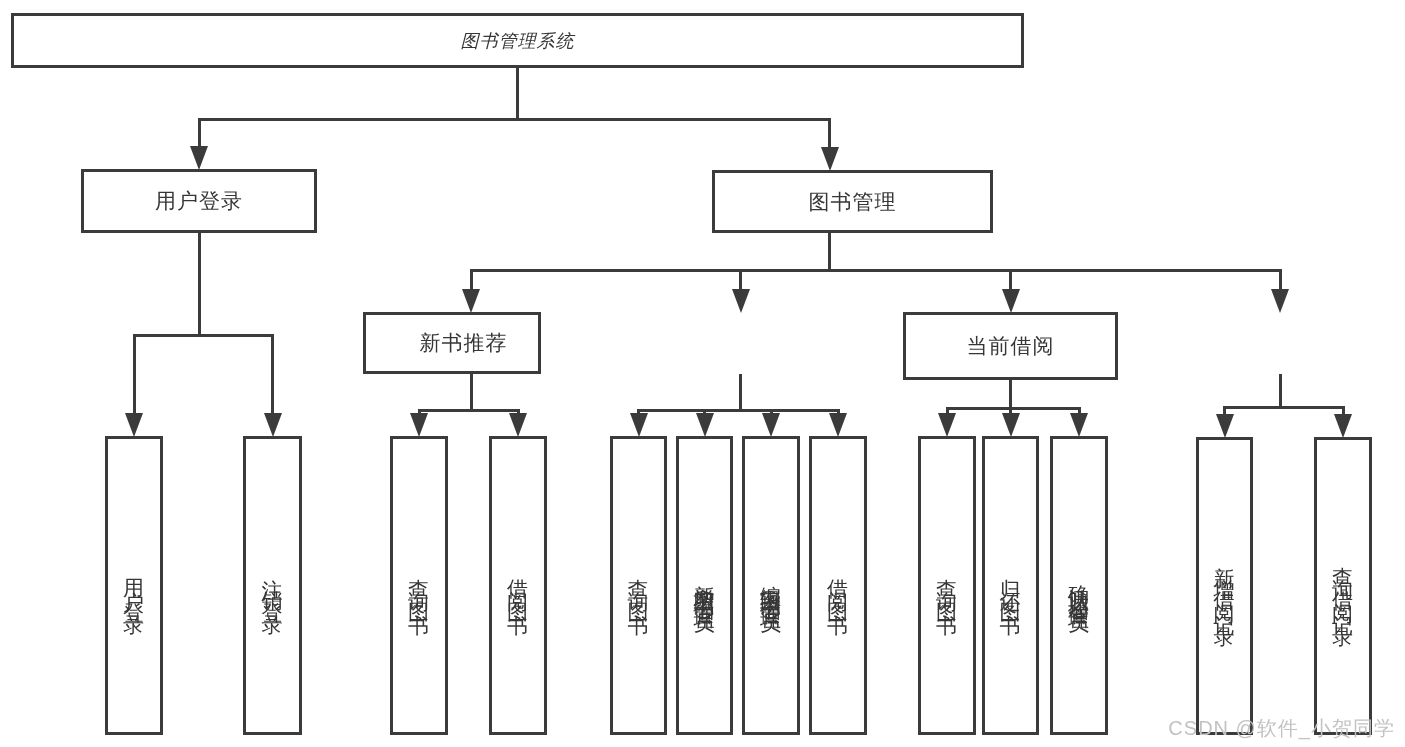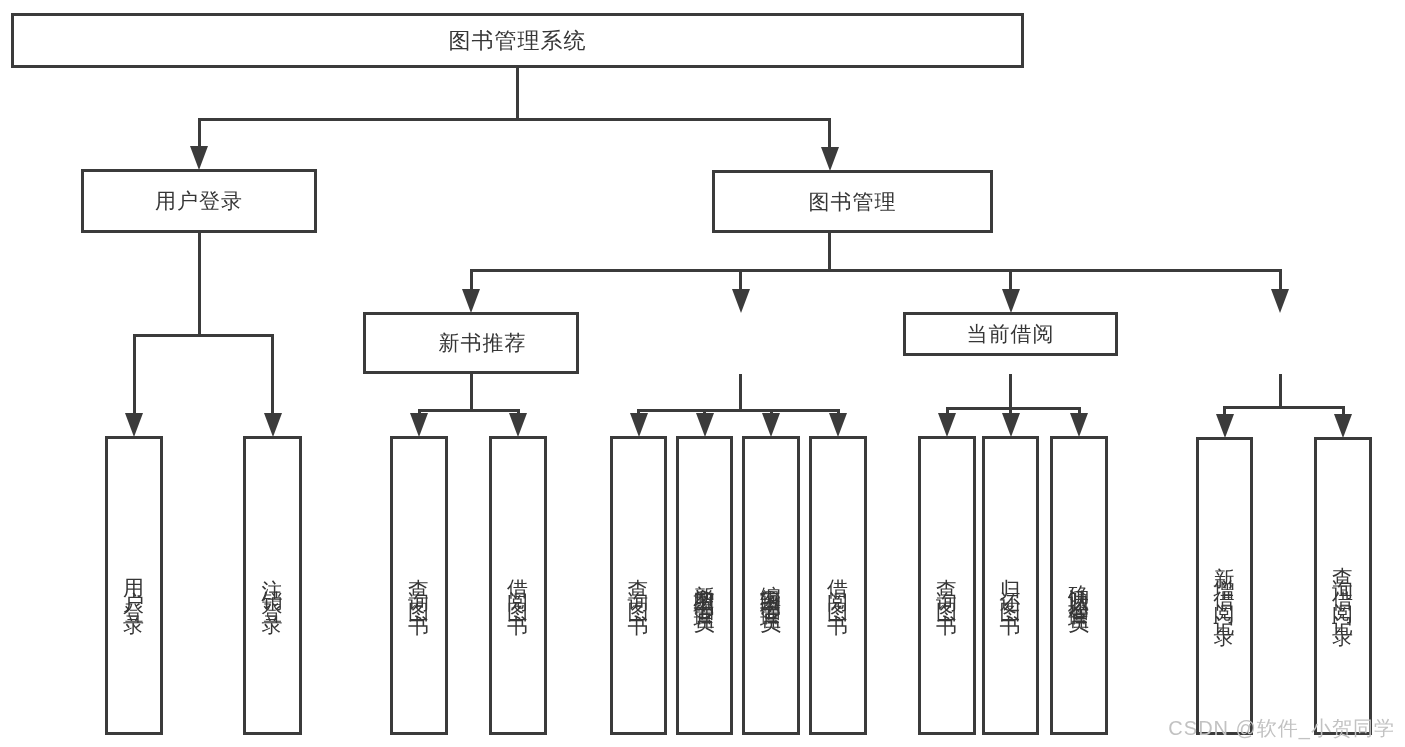--- a/index.html
+++ b/index.html
@@ -25,21 +25,22 @@
     align-items:center;
     justify-content:center;
     color:var(--text);
   }
   .node.h span{
     font-size:21px;
     letter-spacing:1px;
     white-space:nowrap;
   }
   .node.h.root span{
-    font-size:22px;
+    font-size:18px;
+    font-style:italic;
   }
   .node.v span{
     writing-mode:vertical-rl;
     text-orientation:mixed;
     font-size:21px;
     letter-spacing:12px;
     line-height:1;
   }
   .node.v span.tight{
     letter-spacing:4px;
@@ -125,24 +126,24 @@
     <div class="carrow" style="left: 1334px; top: 414px;"></div>
     <div class="node h root" style="left: 11px; top: 13px; width: 1013px; height: 55px;">
       <span>图书管理系统</span>
     </div>
     <div class="node h" style="left: 81px; top: 169px; width: 236px; height: 64px;">
       <span>用户登录</span>
     </div>
     <div class="node h" style="left: 712px; top: 170px; width: 281px; height: 63px;">
       <span>图书管理</span>
     </div>
-    <div class="node h" style="left: 363px; top: 312px; width: 216px; height: 62px; padding-left: 23px;">
+    <div class="node h" style="left: 363px; top: 312px; width: 178px; height: 62px; padding-left: 23px;">
       <span>新书推荐</span>
     </div>
-    <div class="node h" style="left: 903px; top: 312px; width: 215px; height: 44px;">
+    <div class="node h" style="left: 903px; top: 312px; width: 215px; height: 68px;">
       <span>当前借阅</span>
     </div>
     <div class="node v" style="left: 105px; top: 436px; width: 58px; height: 299px;">
       <span>用户登录</span>
     </div>
     <div class="node v" style="left: 243px; top: 436px; width: 59px; height: 299px;">
       <span>注销登录</span>
     </div>
     <div class="node v" style="left: 390px; top: 436px; width: 58px; height: 299px;">
       <span>查询图书</span>

